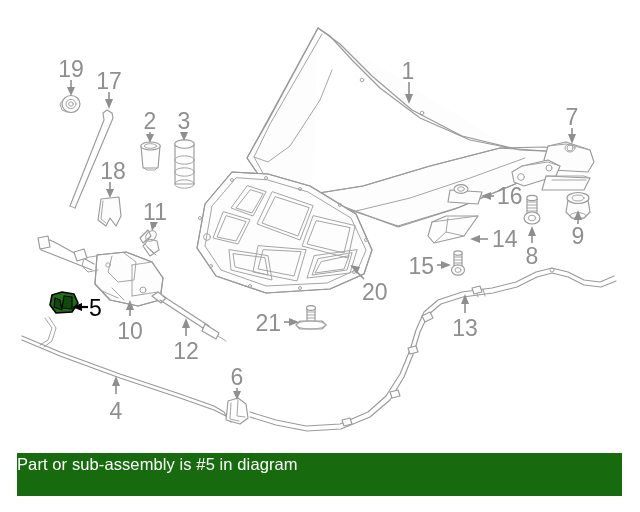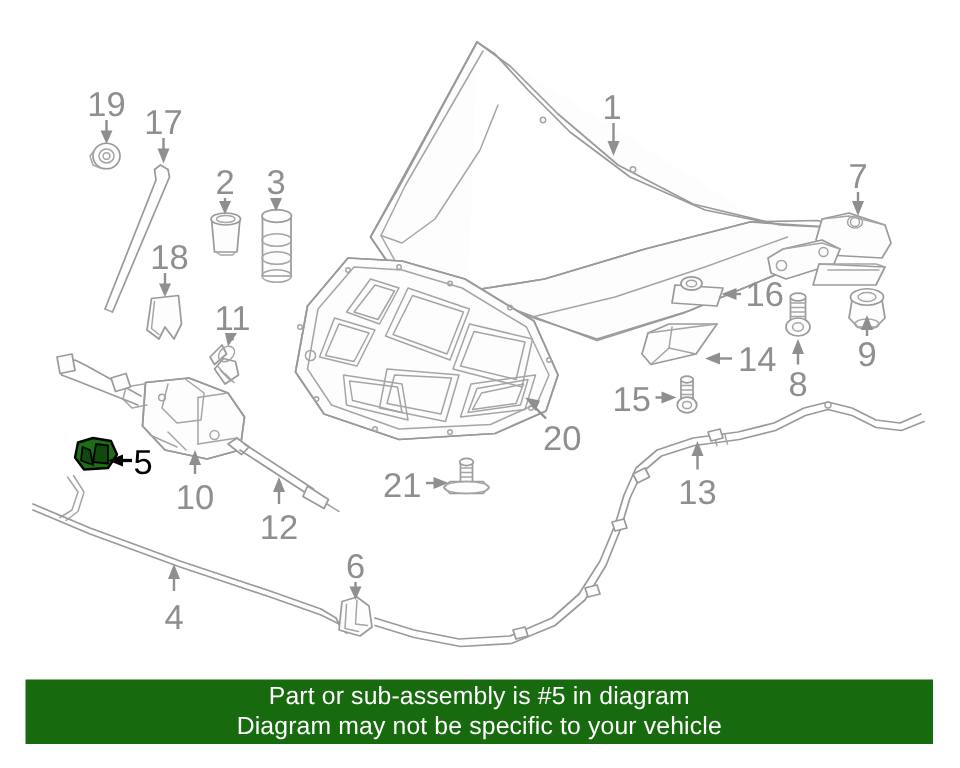--- a/index.html
+++ b/index.html
@@ -30,21 +30,21 @@
     display: block;
   }
   #notice-banner {
     position: absolute;
     left: 17px;
     top: 453px;
     width: 605px;
     height: 43px;
     background: #176b0e;
     color: #ffffff;
-    text-align: center;
+    text-align: left;
     box-sizing: border-box;
     padding-top: 1px;
     line-height: 20px;
     font-size: 16.5px;
     font-family: "Liberation Sans", sans-serif;
     letter-spacing: 0.1px;
   }
   #notice-banner .banner-line {
     display: block;
     white-space: nowrap;
@@ -437,16 +437,15 @@
     <g>
       <line class="arw" x1="578" y1="224" x2="578" y2="218"></line>
       <polygon class="arw-head" points="578,210 574,220 582,220"></polygon>
     </g>
     <text class="callout" x="578" y="244" text-anchor="middle">9</text>
 
   </svg>
 
   <div id="notice-banner">
     <span class="banner-line">Part or sub-assembly is #5 in diagram</span>
-    <span class="banner-line">Diagram may not be specific to your vehicle</span>
   </div>
 
 </div>
 
 </body></html>

